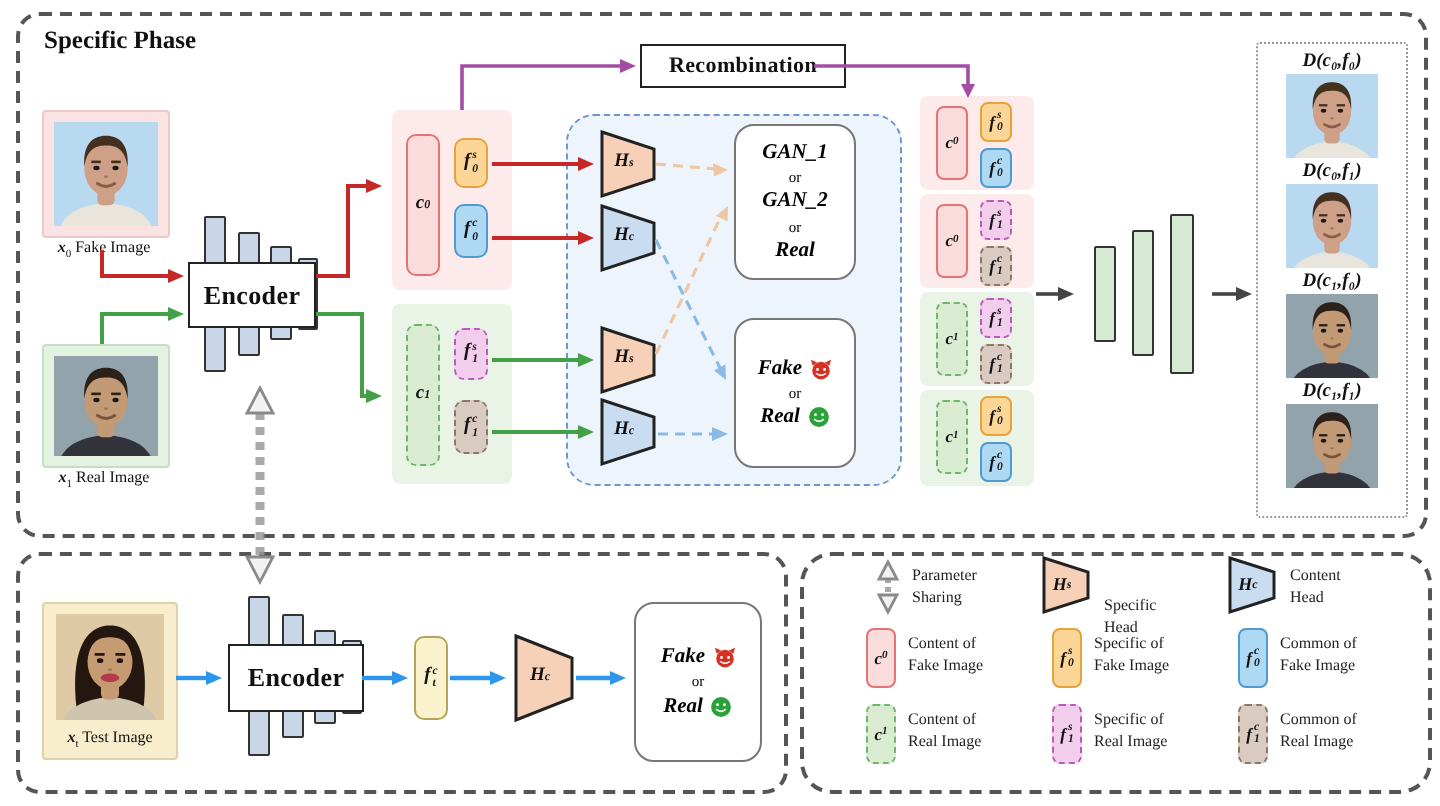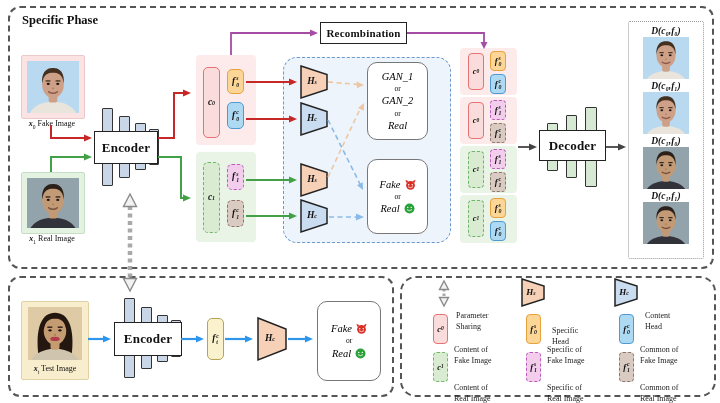--- a/index.html
+++ b/index.html
@@ -50,33 +50,33 @@
   .head{position:absolute;z-index:4;}
   .head svg{position:absolute;left:0;top:0;width:100%;height:100%;overflow:visible;}
   .poly-hs{fill:var(--hs-fill);stroke:var(--head-border);stroke-width:1.5;}
   .poly-hc{fill:var(--hc-fill);stroke:var(--head-border);stroke-width:1.5;}
   .hlabel{position:absolute;inset:0 4px 0 0;display:flex;align-items:center;justify-content:center;font-size:9.5px;line-height:1;}
   .hlabel .cb{font-style:italic;font-weight:bold;}
   .hlabel sub{font-size:6px;font-style:italic;font-weight:bold;}
 
   .resultbox{position:absolute;z-index:4;background:#fff;border:1.5px solid #777;border-radius:10px;
              display:flex;flex-direction:column;align-items:center;justify-content:center;gap:1px;color:#000;}
-  .resultbox .big{font-weight:normal;font-style:italic;font-size:10.5px;line-height:1.25;display:flex;align-items:center;gap:4px;}
+  .resultbox .big{font-weight:bold;font-style:italic;font-size:10.5px;line-height:1.25;display:flex;align-items:center;gap:4px;}
   .resultbox .small{font-size:7.5px;line-height:1.3;}
   .vicon{width:11px;height:11px;}
   .fill-devil{fill:var(--devil);}
   .fill-smiley{fill:var(--smiley);}
 
   .outbox{position:absolute;z-index:2;border:1.6px dotted #999;border-radius:2px;
           display:flex;flex-direction:column;align-items:center;padding-top:3px;box-sizing:border-box;}
   .outitem{display:flex;flex-direction:column;align-items:center;text-align:right;}
   .dlabel{font-weight:bold;font-style:italic;font-size:9.5px;height:12px;line-height:12px;}
   .outface{position:relative;width:46px;height:42px;overflow:hidden;margin-bottom:1px;}
 
-  .llabel{position:absolute;z-index:3;font-size:8px;line-height:1.32;white-space:pre-line;color:#222;margin-top:28px;}
+  .llabel{position:absolute;z-index:3;font-size:8px;line-height:1.32;white-space:pre-line;color:#222;}
   .head.legend .hlabel{font-size:9px;}
 </style>
 </head>
 <body>
 
 <div class="canvas">
 
   <div class="panel" style="left:8px;top:6px;width:702px;height:259px;"></div>
   <div class="panel" style="left:8px;top:276px;width:382px;height:117px;"></div>
   <div class="panel" style="left:400px;top:276px;width:312px;height:117px;border-radius:16px;"></div>
@@ -231,21 +231,21 @@
         <span>Real</span>
       <svg class="vicon" viewBox="0 0 20 20">
           <circle class="fill-smiley" cx="10" cy="10" r="9"></circle>
           <circle cx="6.8" cy="8" r="1.3" fill="#fff"></circle>
           <circle cx="13.2" cy="8" r="1.3" fill="#fff"></circle>
           <path d="M5.5,12 Q10,16 14.5,12" stroke="#fff" stroke-width="1.5" fill="none"></path>
         </svg>
     </span>
   </div>
 
-  <div class="opbox recomb" style="left:320px;top:22px;width:87px;height:22px;">Recombination</div>
+  <div class="opbox recomb" style="left:320px;top:22px;width:103px;height:22px;">Recombination</div>
 
   <div class="grouppanel gp-pink" style="left:460px;top:48px;width:57px;height:47px;"></div>
   <div class="grouppanel gp-pink" style="left:460px;top:97px;width:57px;height:47px;"></div>
   <div class="grouppanel gp-green" style="left:460px;top:146px;width:57px;height:47px;"></div>
   <div class="grouppanel gp-green" style="left:460px;top:195px;width:57px;height:48px;"></div>
 
   <div class="chip sm chip-c0" style="left:468px;top:53px;width:16px;height:37px;">
       <span class="cb">c</span>
       <sub>0</sub>
     </div>
@@ -317,21 +317,20 @@
       <span class="cb">f</span>
       <span class="ss">
         <span>c</span>
         <span>0</span>
       </span>
     </div>
 
   <div class="bar g" style="left:547px;top:123px;width:11px;height:48px;"></div>
   <div class="bar g" style="left:566px;top:115px;width:11px;height:63px;"></div>
   <div class="bar g" style="left:585px;top:107px;width:12px;height:80px;"></div>
-  <div class="opbox" style="left:539px;top:130px;width:67px;height:31px;">Decoder</div>
 
   <div class="outbox" style="left:628px;top:21px;width:76px;height:238px;">
     <div class="outitem">
       <div class="dlabel">D(c₀,f₀)</div>
       <div class="outface"><svg viewBox="0 0 60 60" preserveAspectRatio="xMidYMid slice" width="100%" height="100%">
             <rect width="60" height="60" fill="#b9d9f0"></rect>
             <ellipse cx="30" cy="64" rx="27" ry="17" fill="#e9e5dc"></ellipse>
             <rect x="25" y="36" width="10" height="12" rx="3" fill="#cda087"></rect>
             <ellipse cx="30" cy="27" rx="12.5" ry="15.5" fill="#cda087"></ellipse>
             <path d="M17.5,26 C16.5,11 24,8 30,8 C36,8 43.5,11 42.5,26 C41,15 35.5,13.5 30,13.5 C24.5,13.5 19,15 17.5,26 Z" fill="#43301f"></path>

